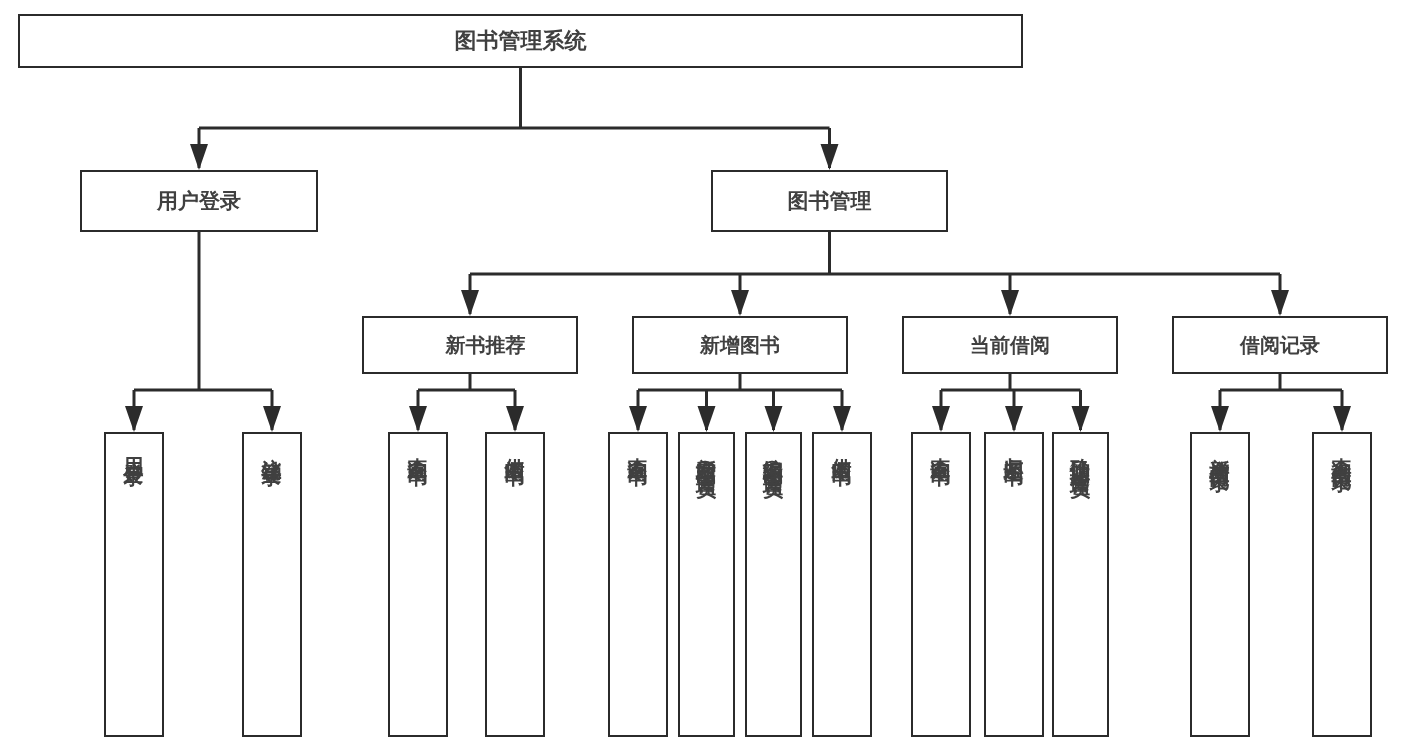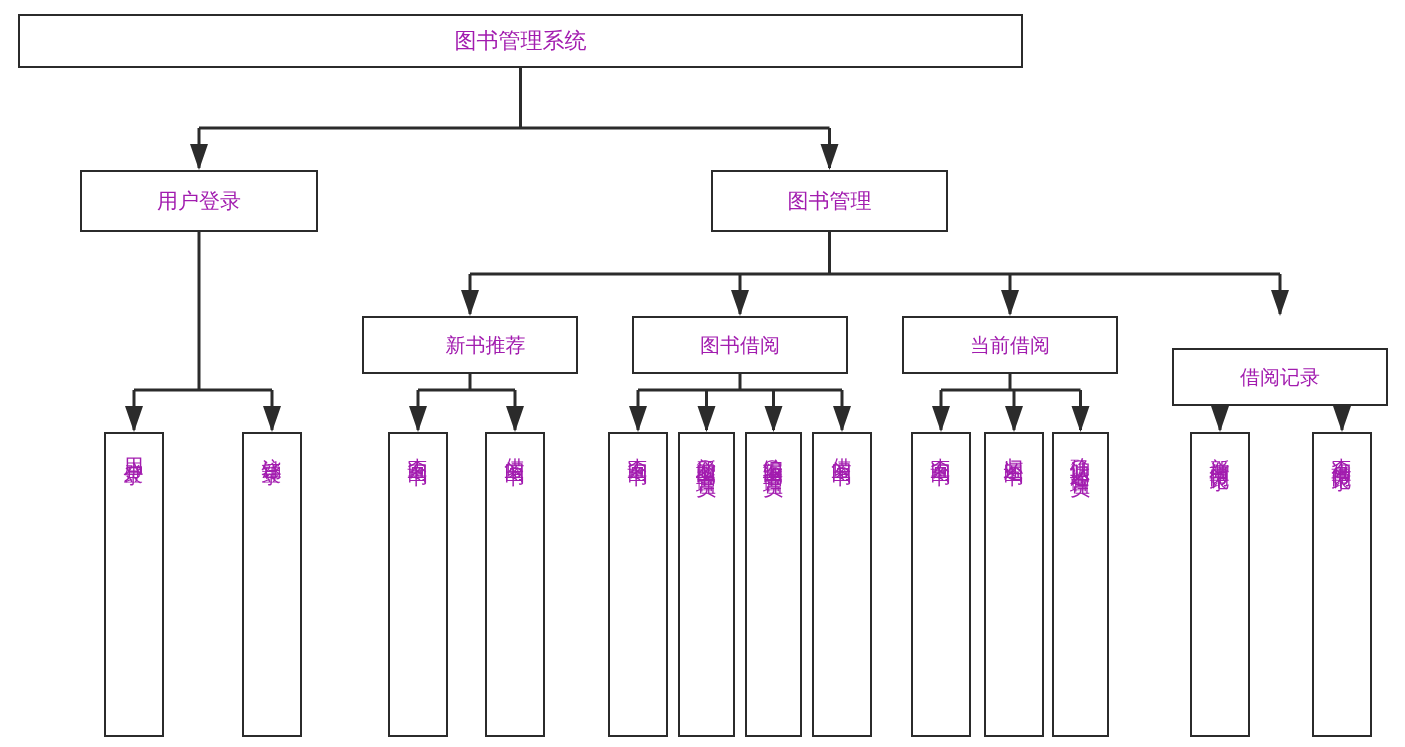--- a/index.html
+++ b/index.html
@@ -25,21 +25,22 @@
     height: 747px;
   }
   .node {
     position: absolute;
     box-sizing: border-box;
     border: 2px solid #2b2b2b;
     background: #ffffff;
     display: flex;
     align-items: center;
     justify-content: center;
-    color: #a21caf;
+    color: #404040;
+    font-weight: bold;
   }
   .node.level-0 {
     font-size: 22px;
   }
   .node.level-1 {
     font-size: 21px;
   }
   .node.level-2 {
     font-size: 20px;
   }
@@ -138,26 +139,26 @@
       <div class="node level-1" style="left: 80px; top: 170px; width: 238px; height: 62px;">
         <span class="node-label">用户登录</span>
       </div>
       <div class="node level-1" style="left: 711px; top: 170px; width: 237px; height: 62px;">
         <span class="node-label">图书管理</span>
       </div>
       <div class="node level-2" style="left: 362px; top: 316px; width: 216px; height: 58px; padding-left: 31px;">
         <span class="node-label">新书推荐</span>
       </div>
       <div class="node level-2" style="left: 632px; top: 316px; width: 216px; height: 58px;">
-        <span class="node-label">图书借阅</span>
+        <span class="node-label">新增图书</span>
       </div>
       <div class="node level-2" style="left: 902px; top: 316px; width: 216px; height: 58px;">
         <span class="node-label">当前借阅</span>
       </div>
-      <div class="node level-2" style="left: 1172px; top: 316px; width: 216px; height: 58px; margin-top: 32px;">
+      <div class="node level-2" style="left: 1172px; top: 316px; width: 216px; height: 58px;">
         <span class="node-label">借阅记录</span>
       </div>
       <div class="node level-3 leaf" style="left: 104px; top: 432px; width: 60px; height: 305px;">
         <span class="node-label">用户登录</span>
       </div>
       <div class="node level-3 leaf" style="left: 242px; top: 432px; width: 60px; height: 305px;">
         <span class="node-label">注销登录</span>
       </div>
       <div class="node level-3 leaf" style="left: 388px; top: 432px; width: 60px; height: 305px;">
         <span class="node-label">查询图书</span>

